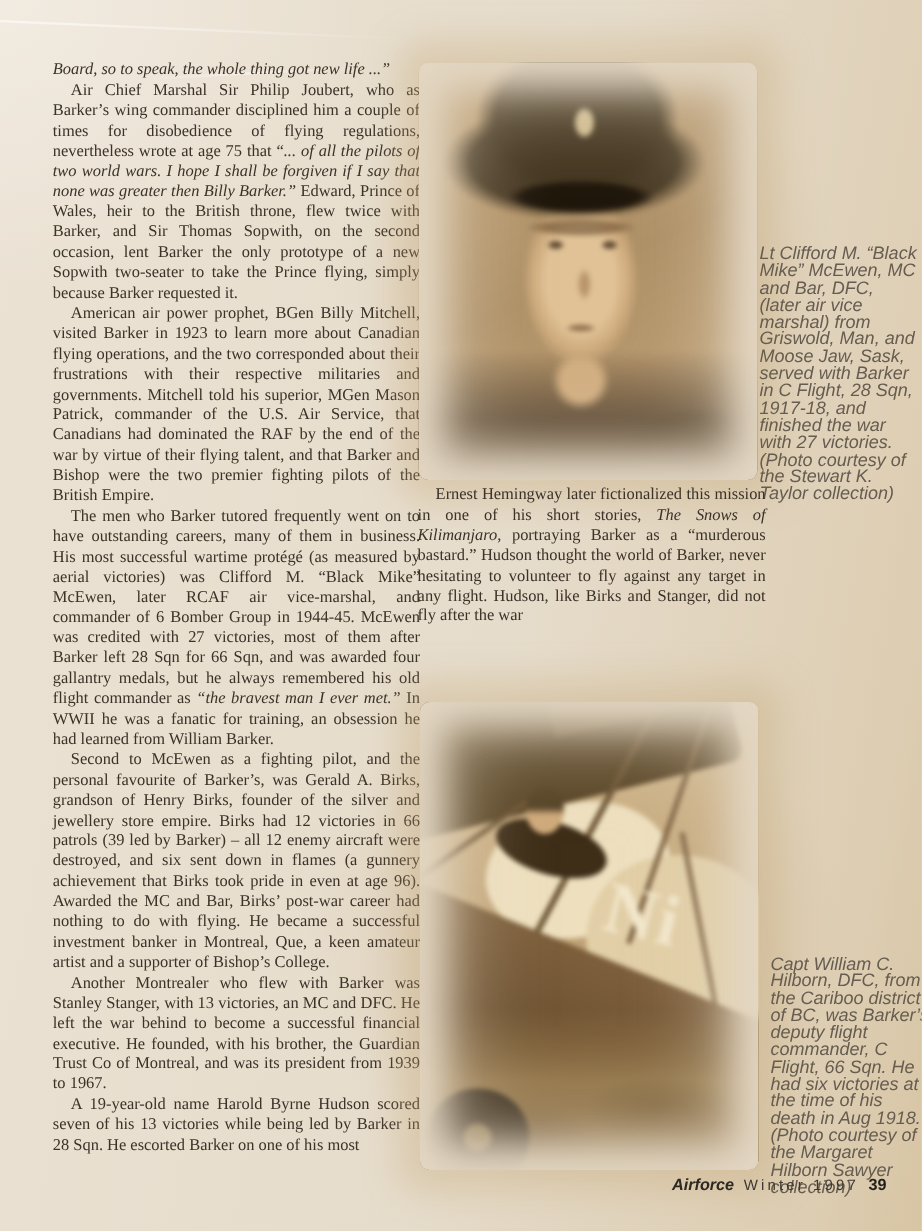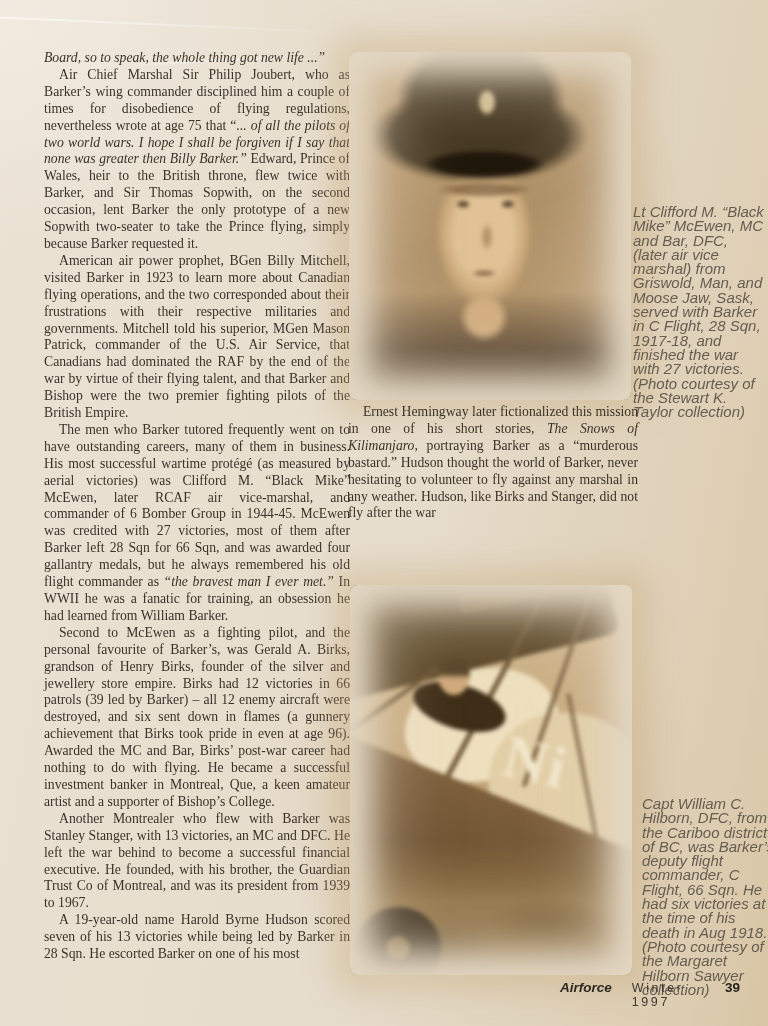--- a/index.html
+++ b/index.html
@@ -84,21 +84,21 @@
   #biplane-scene{background:linear-gradient(170deg,#d5bc94 0%,#c6aa7e 40%,#ae8f60 75%,#9a7c4e 100%);}
 
   
   .caption{position:absolute;font-family:Liberation Sans, sans-serif;font-style:italic;
     font-size:15px;line-height:14.3px;color:#665d50;}
   #caption-portrait{left:633px;top:205px;width:131px;}
   #caption-biplane{left:630px;top:797px;width:134px;margin-left:12px;}
 
   
   .footer{position:absolute;top:980px;left:560px;width:180px;display:flex;
-    align-items:baseline;gap:20px;font-family:"Liberation Sans", sans-serif;}
+    align-items:baseline;gap:8px;font-family:"Liberation Sans", sans-serif;}
   .footer .mag{font-weight:bold;font-style:italic;font-size:13.5px;color:#2c2822;}
   .footer .issue{font-size:12.5px;letter-spacing:2.6px;color:#3d3933;}
   .footer .pageno{font-weight:bold;font-size:13.5px;color:#231f1a;}
 </style>
 </head>
 <body>
 
 <div class="crease c1"></div>
 <div class="crease c2"></div>
 
@@ -113,21 +113,21 @@
   </div>
 
 <div class="photo" id="photo-portrait" title="Sepia portrait of a young officer wearing a peaked cap with RAF badge">
   <div class="scene" id="portrait-scene"></div>
   <div class="vig"></div>
 </div>
 
 <div class="caption" id="caption-portrait">Lt Clifford M. “Black Mike” McEwen, MC and Bar, DFC, (later air vice marshal) from Griswold, Man, and Moose Jaw, Sask, served with Barker in C Flight, 28 Sqn, 1917-18, and finished the war with 27 victories. (Photo courtesy of the Stewart K. Taylor collection)</div>
 
 <div class="col" id="col-right">
-    <p class="para indent"><span>Ernest Hemingway later fictionalized this mission in one of his short stories, </span><span class="it">The Snows of Kilimanjaro,</span><span> portraying Barker as a “murderous bastard.” Hudson thought the world of Barker, never hesitating to volunteer to fly against any marshal in any weather. Hudson, like Birks and Stanger, did not fly after the war</span></p>
+    <p class="para indent"><span>Ernest Hemingway later fictionalized this mission in one of his short stories, </span><span class="it">The Snows of Kilimanjaro,</span><span> portraying Barker as a “murderous bastard.” Hudson thought the world of Barker, never hesitating to volunteer to fly against any target in any flight. Hudson, like Birks and Stanger, did not fly after the war</span></p>
   </div>
 
 <div class="photo" id="photo-biplane" title="Sepia photo of a pilot seated in a biplane cockpit">
   <div class="scene" id="biplane-scene">
     <div class="bp bp-sky"></div>
     <div class="bp bp-sky2"></div>
     <div class="bp bp-wingtop"></div>
     <div class="bp bp-wingtop2"></div>
     <div class="bp bp-strut bp-s1"></div>
     <div class="bp bp-strut bp-s2"></div>

